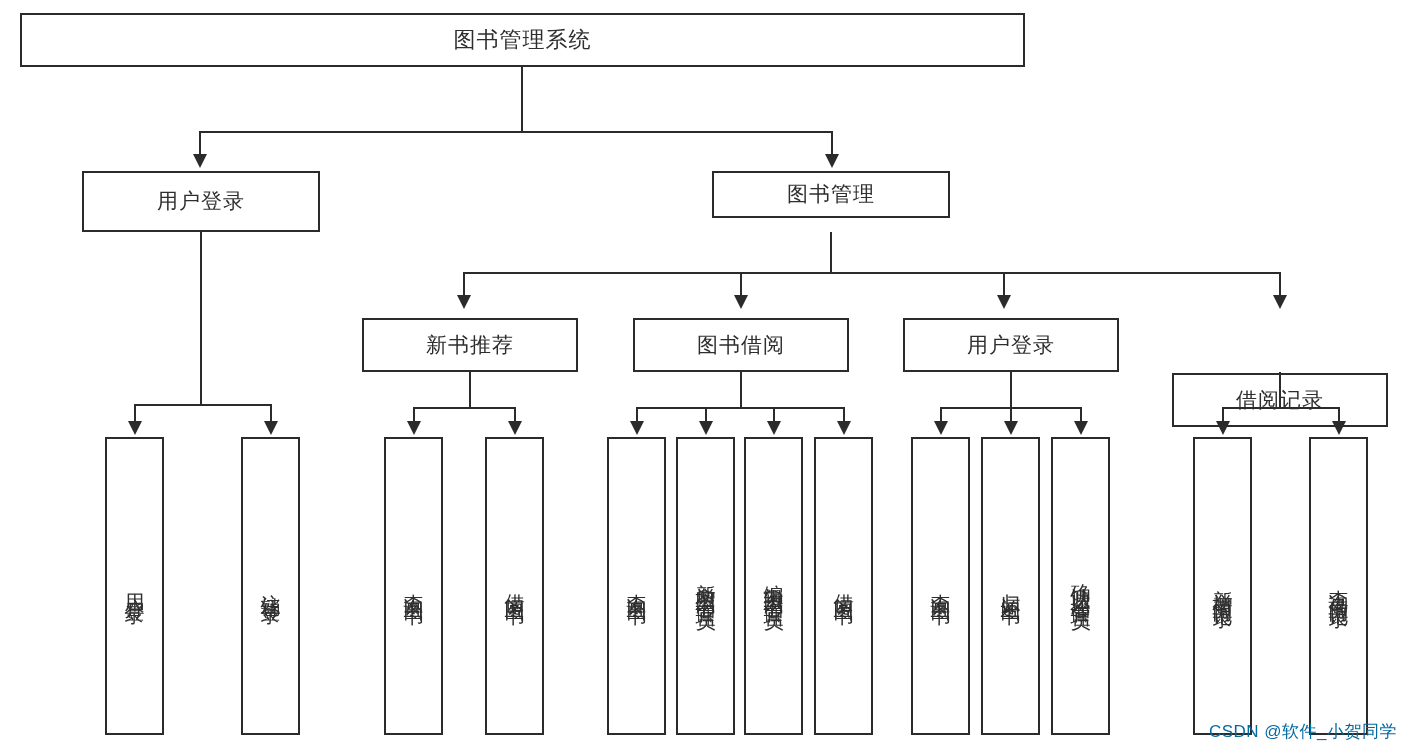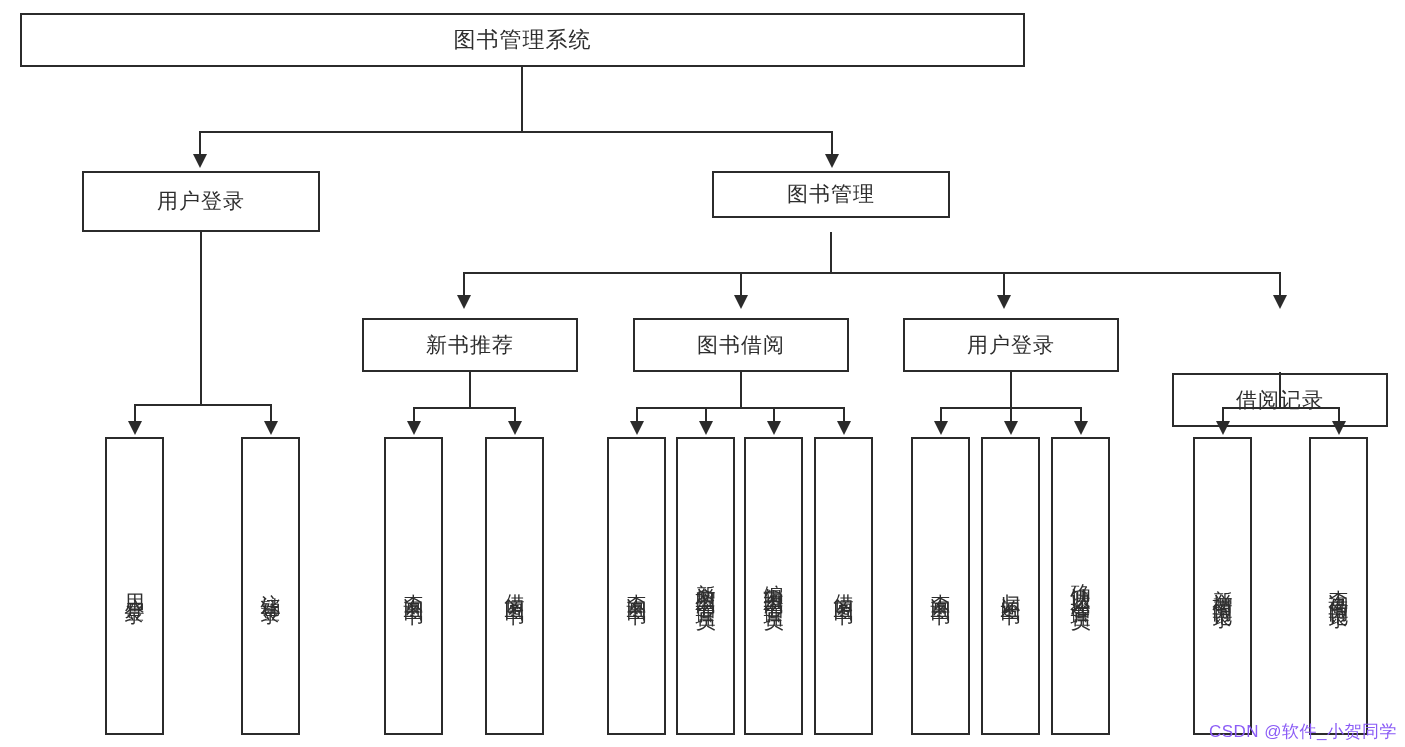--- a/index.html
+++ b/index.html
@@ -74,21 +74,21 @@
     border-right:7px solid transparent;
     border-top:14px solid #2b2b2b;
   }
 
   
   #watermark{
     position:absolute;
     right:8px;
     bottom:4px;
     font-size:17px;
-    color:#8b5cf6;
+    color:#0369a1;
     letter-spacing:0.5px;
     user-select:none;
     white-space:nowrap;
   }
 </style>
 </head>
 <body>
 
 <div id="canvas">
 

